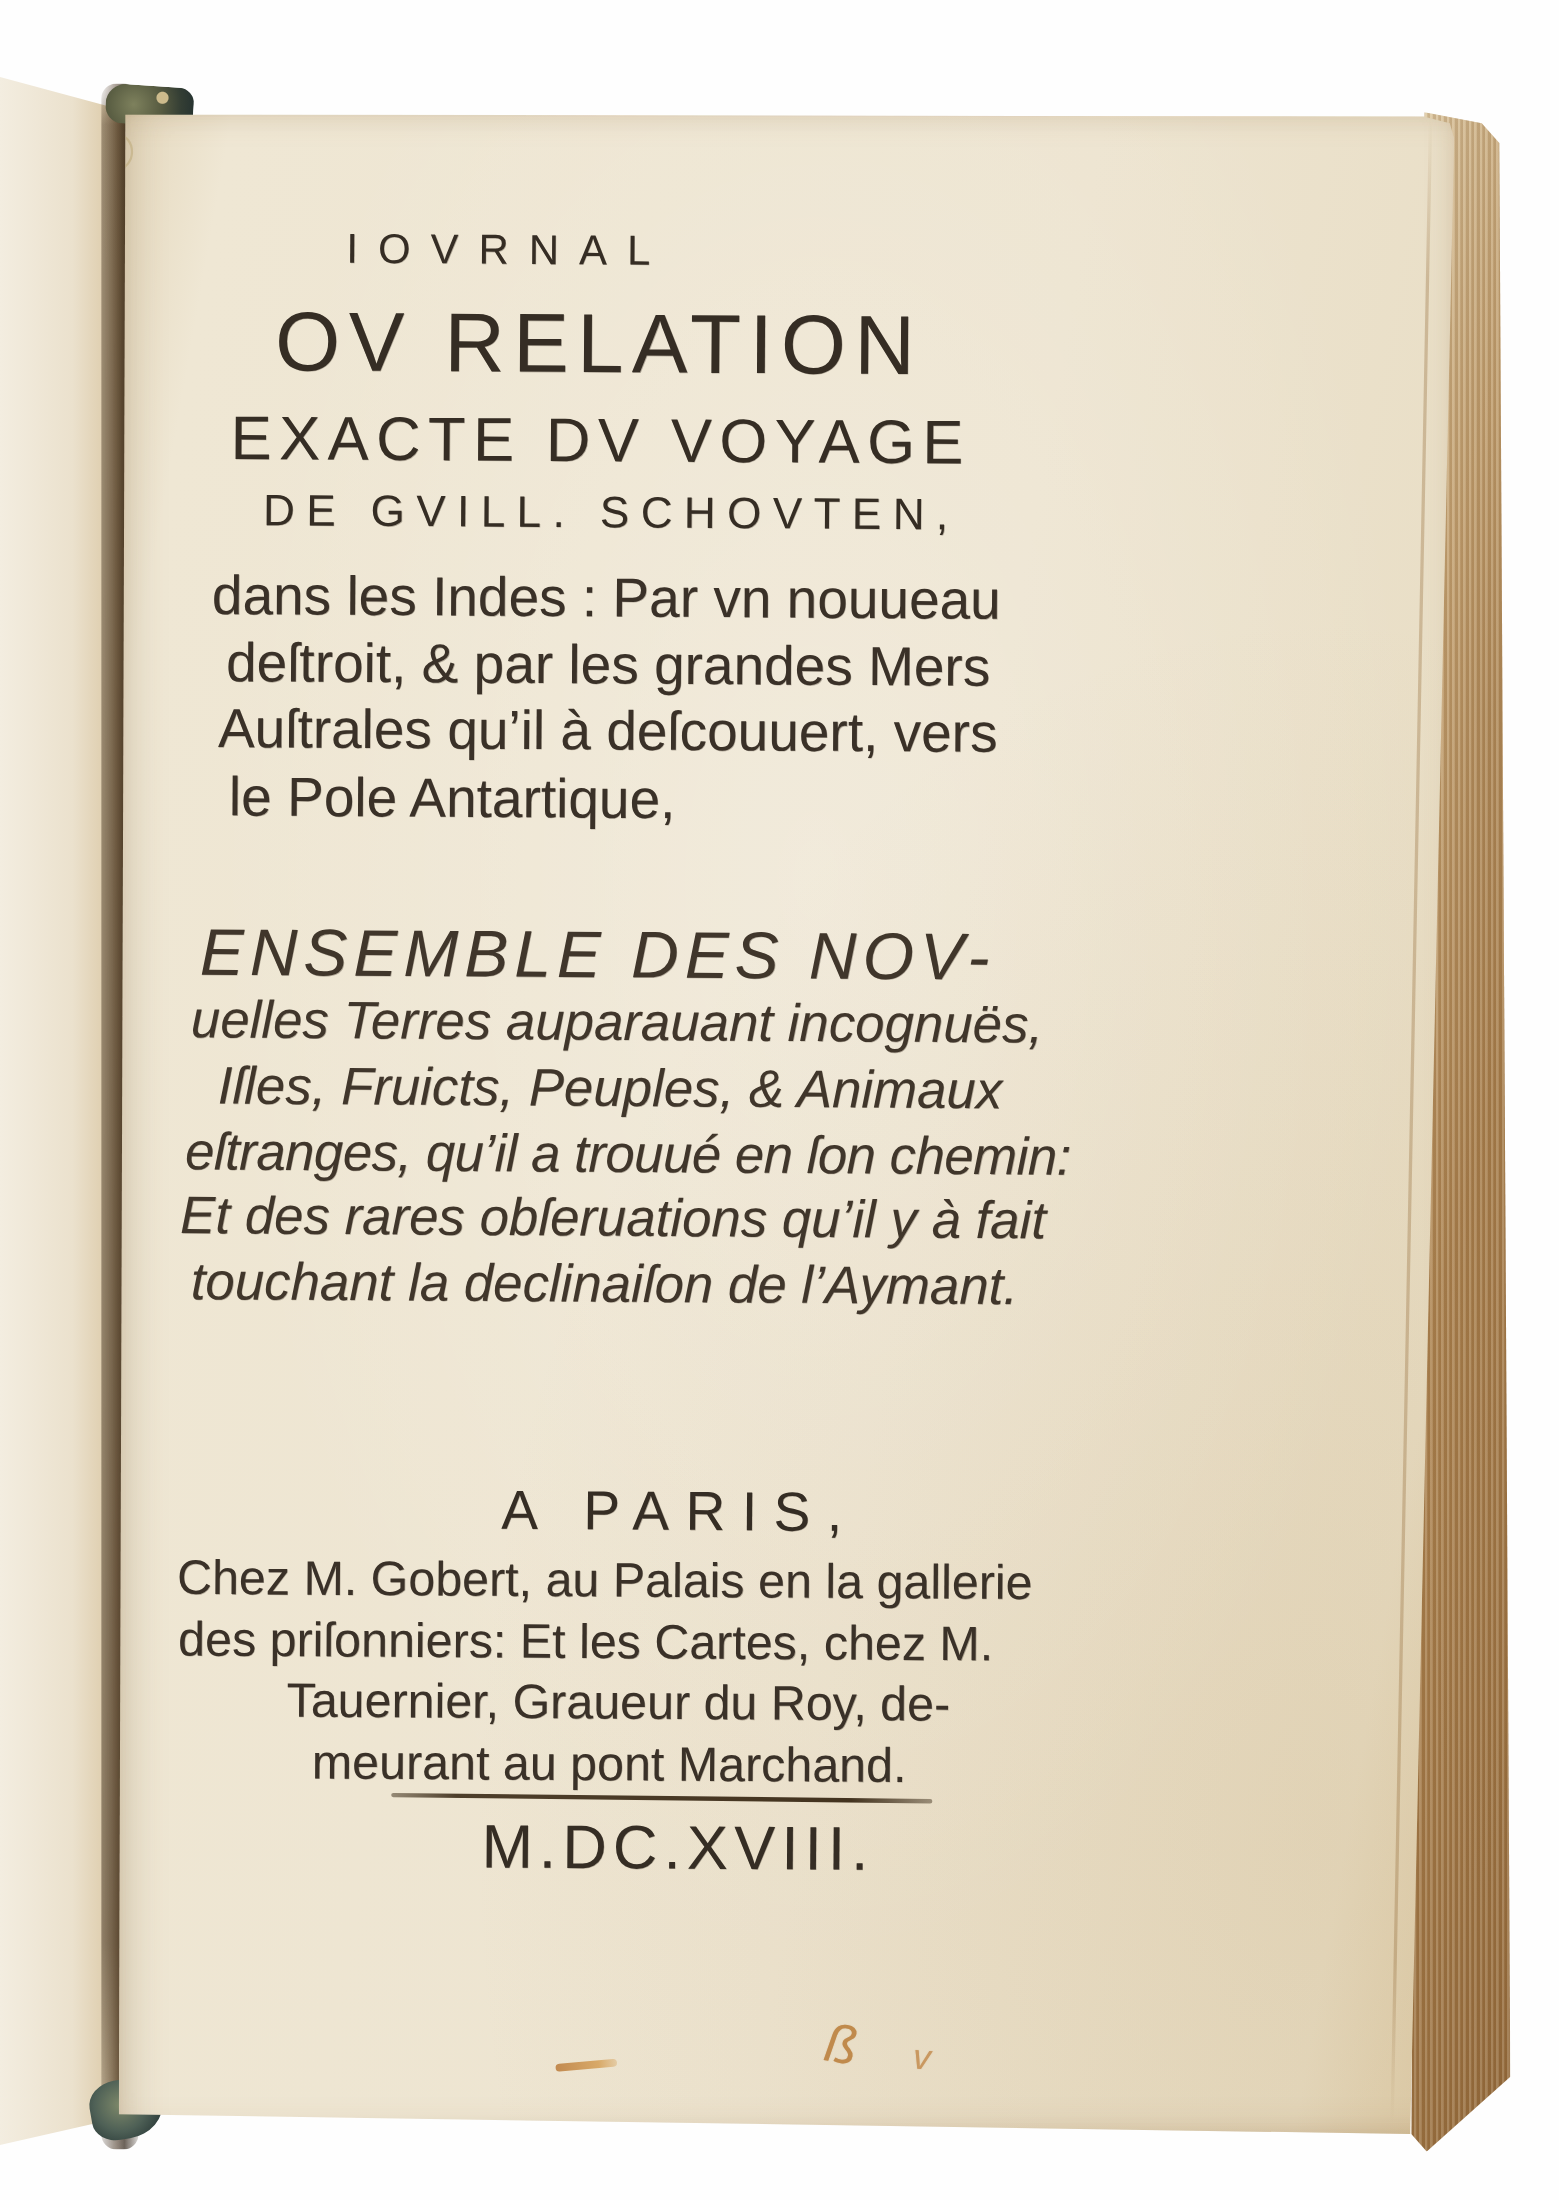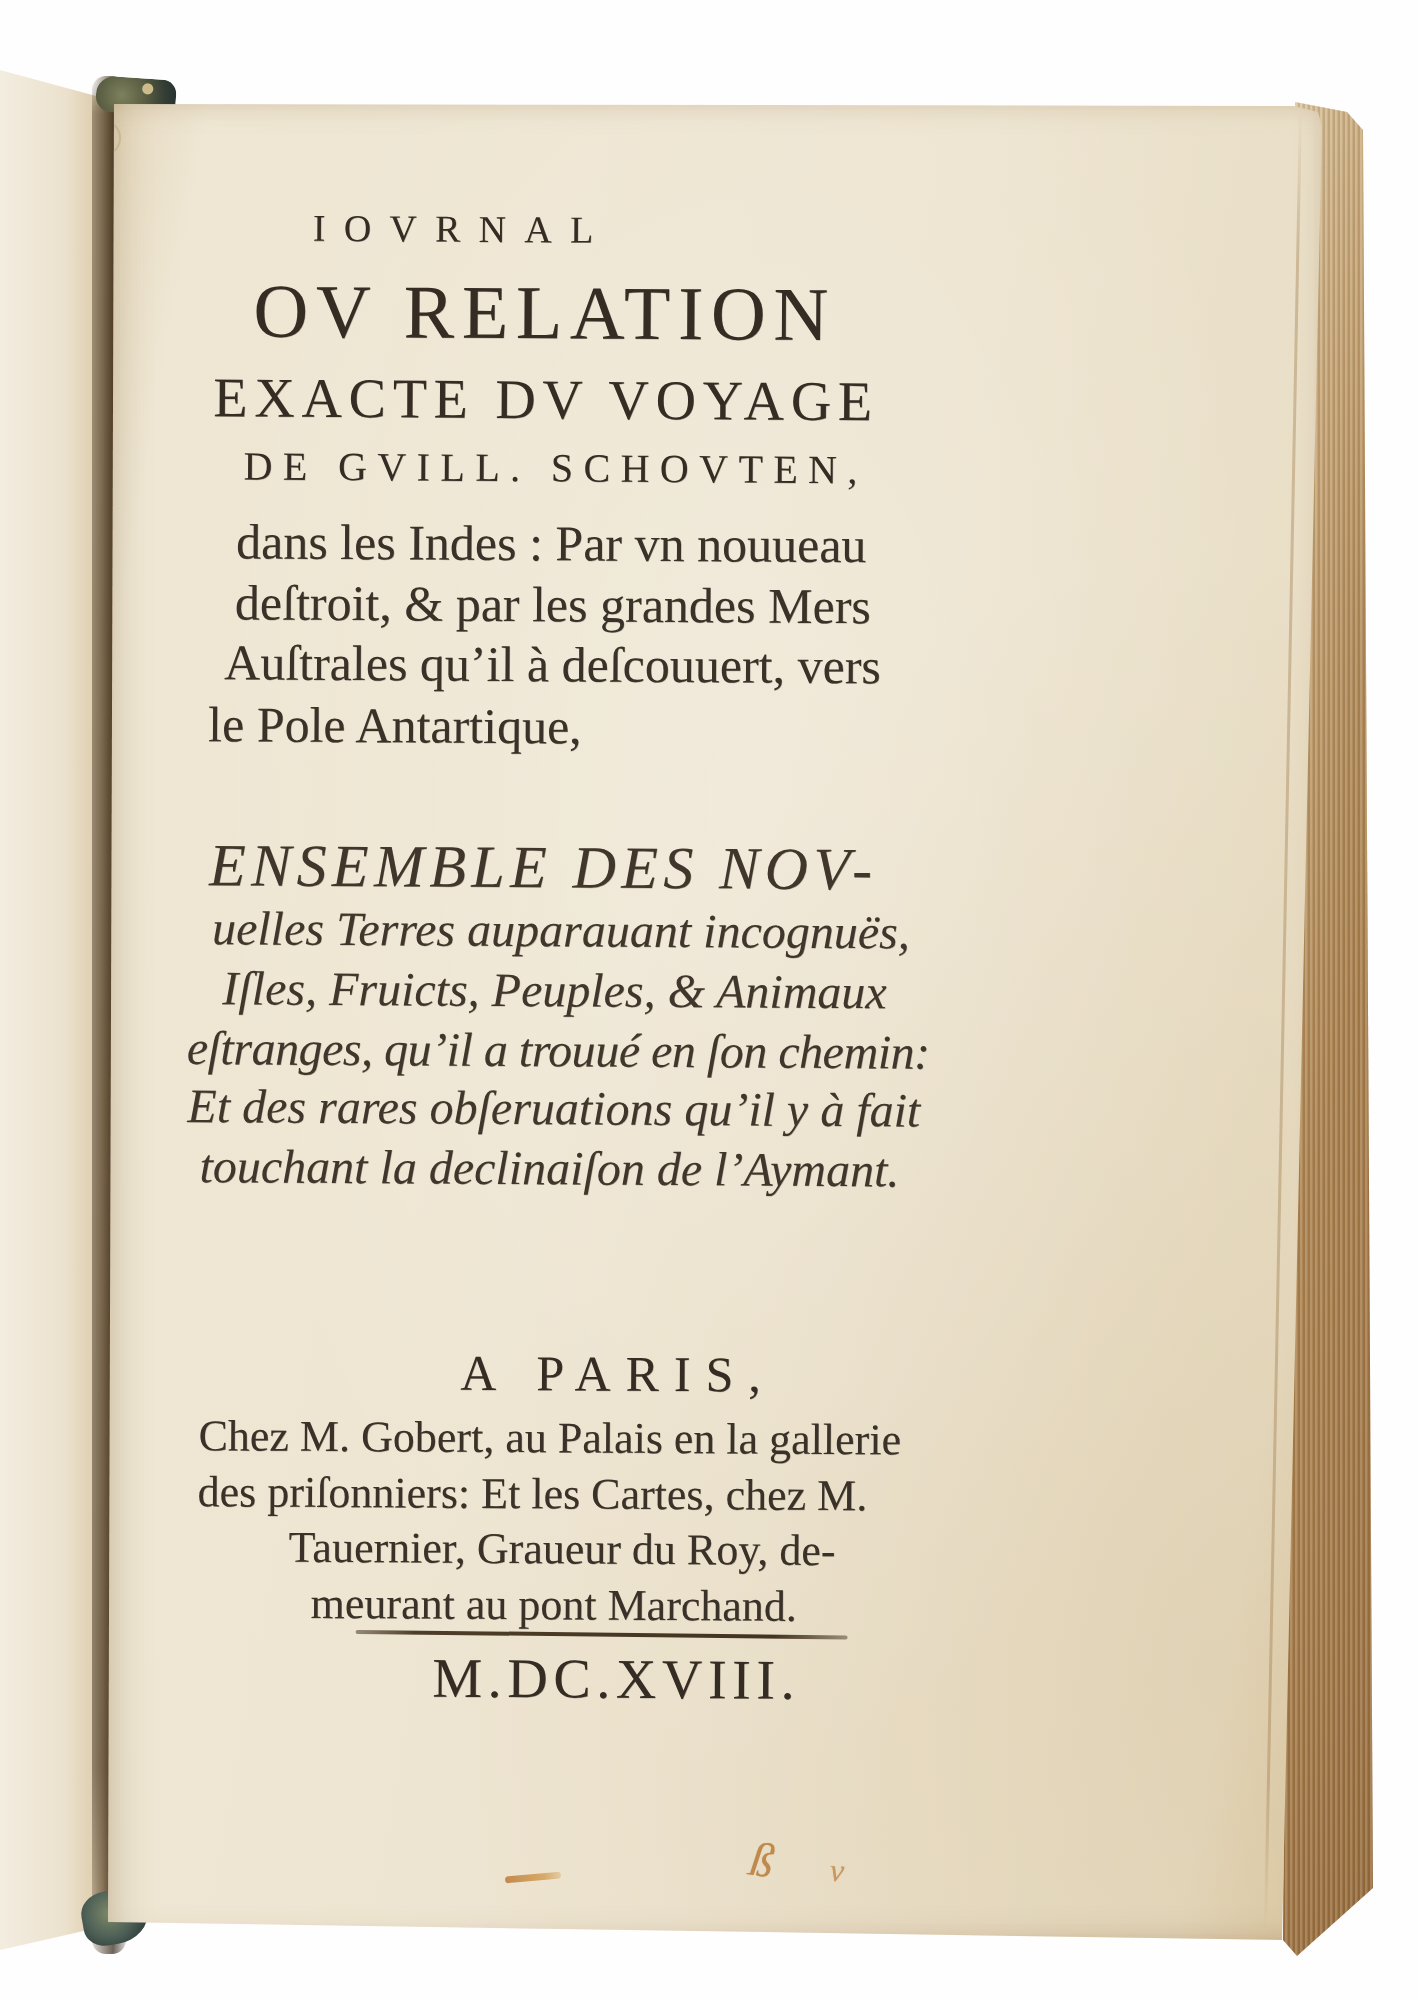--- a/index.html
+++ b/index.html
@@ -1,17 +1,17 @@
 <!DOCTYPE html>
 <html><head>
 <meta charset="utf-8">
 <style>
   html,body{margin:0;padding:0;background:#ffffff;}
   .scene{position:relative;width:1417px;height:2000px;background:#fefefe;overflow:hidden;
-         font-family:Liberation Serif, serif;}
+         font-family:Liberation Sans, sans-serif;}
 
   
   .left-page{position:absolute;left:0;top:58px;width:120px;height:1900px;
     background:linear-gradient(to right,#f3ede0 0%,#ebe1cd 55%,#dccaa8 85%,#b29566 100%);
     clip-path:polygon(0 12px,96px 38px,114px 46px,118px 1852px,88px 1872px,0 1892px);}
 
   
   .gutter{position:absolute;left:92px;top:76px;width:34px;height:1878px;
     background:
       linear-gradient(to bottom,rgba(55,38,20,0) 0,rgba(55,38,20,.38) 2%,rgba(50,34,18,.45) 90%,rgba(40,26,12,.15) 100%),

